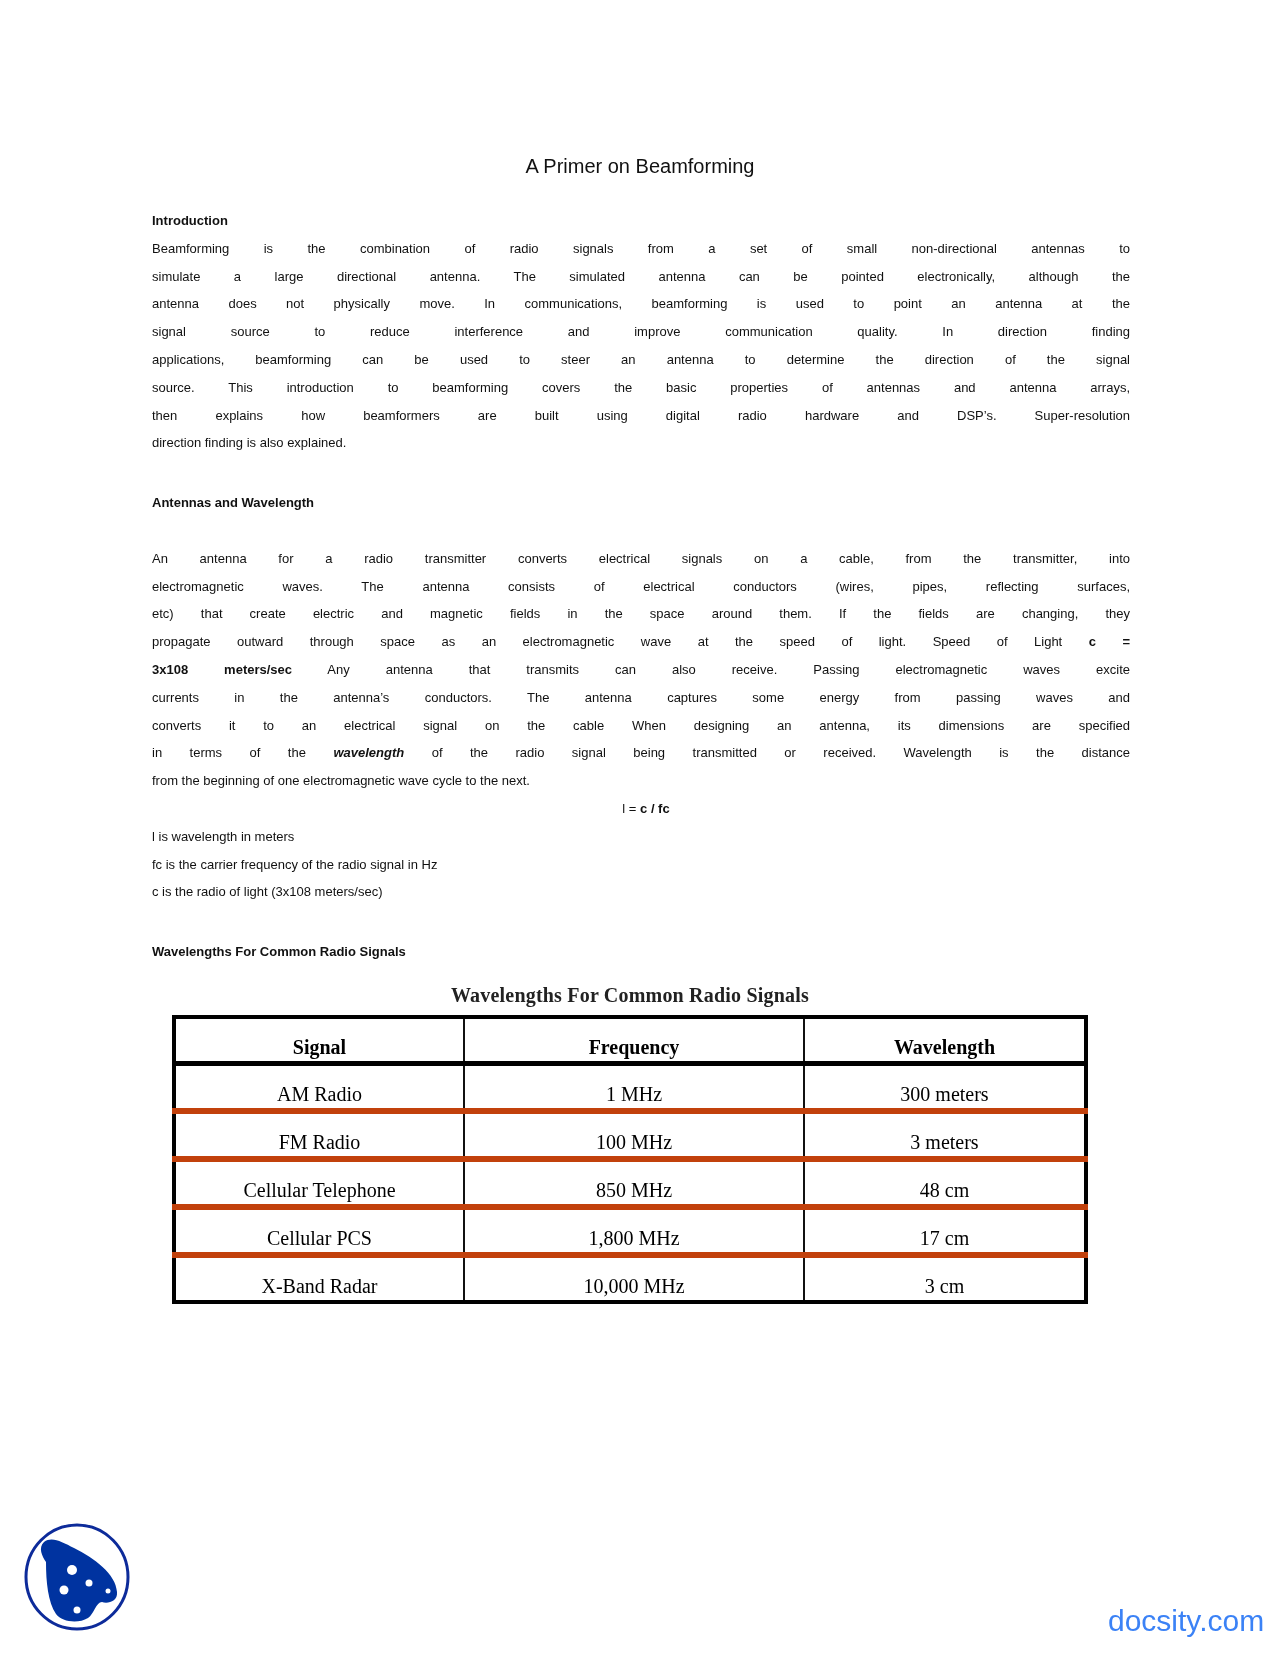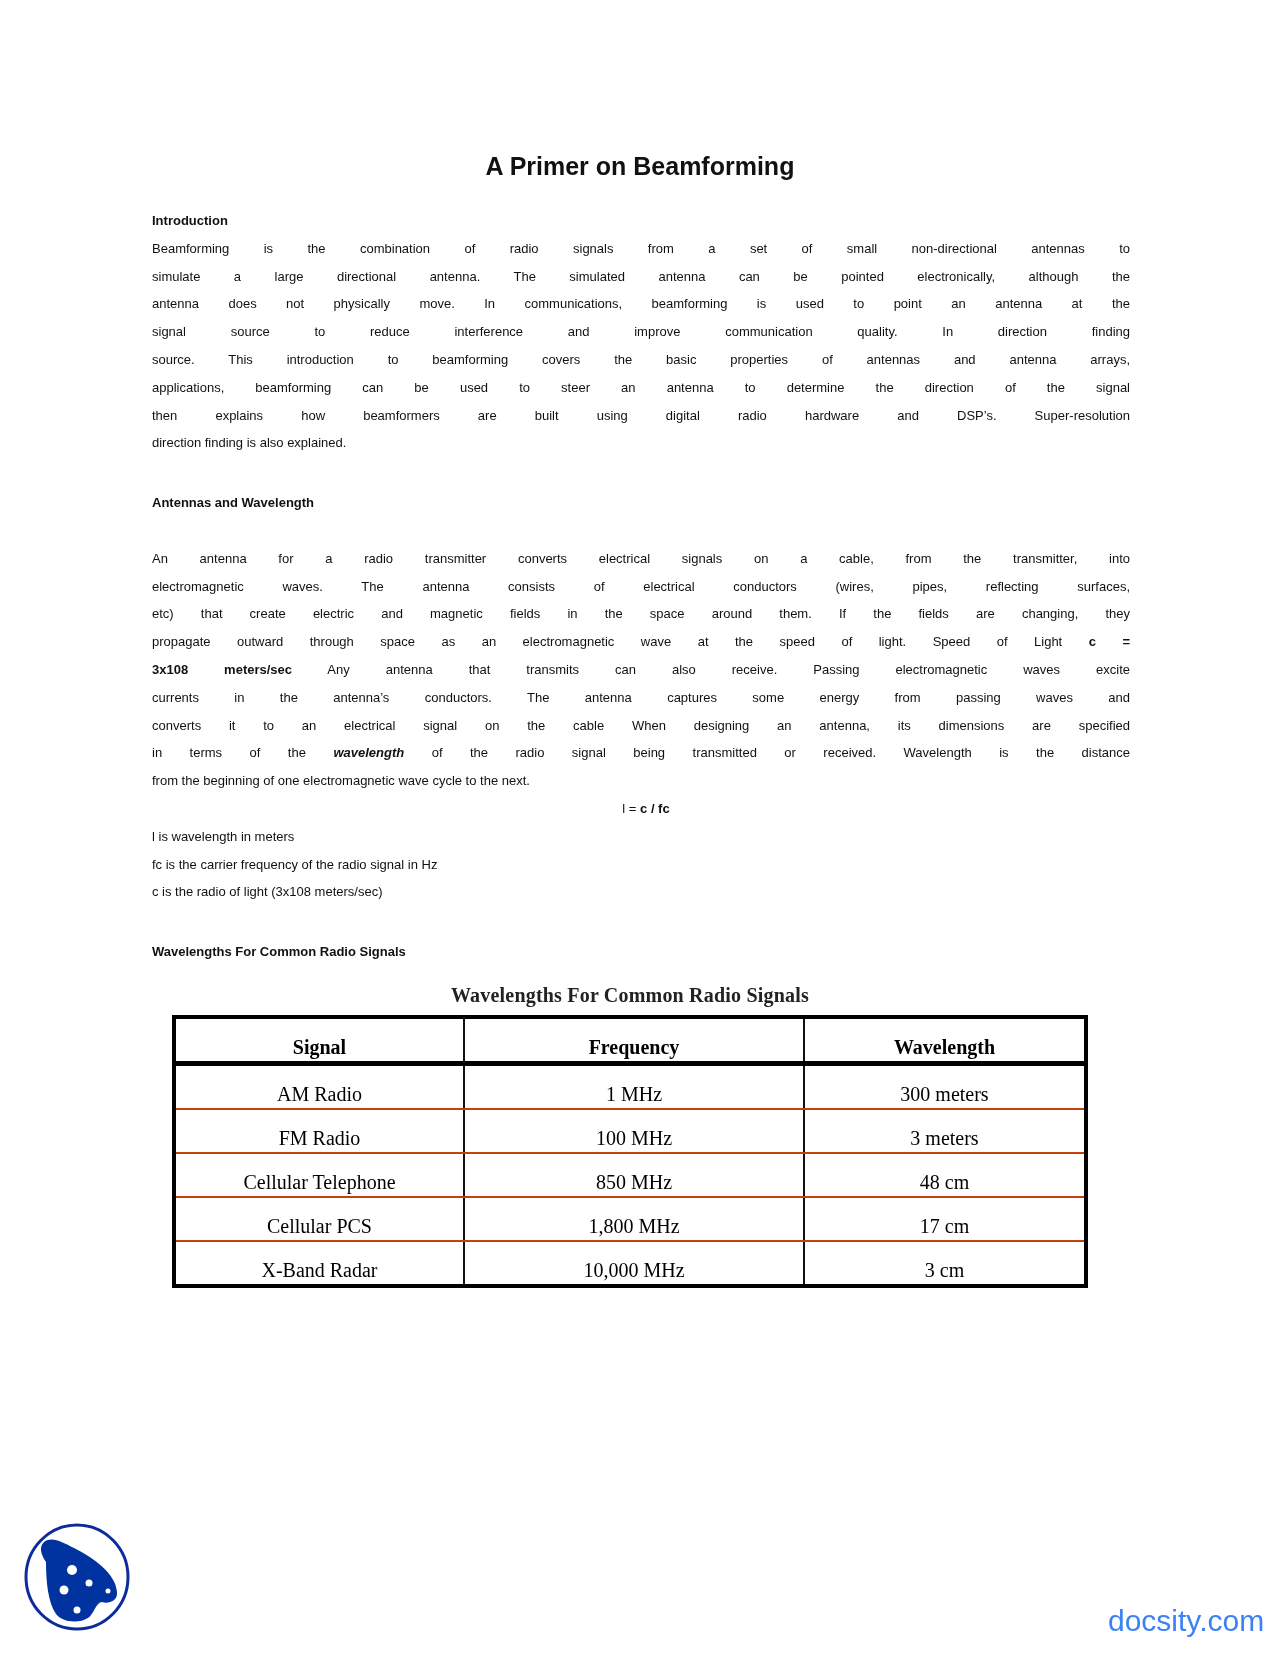--- a/index.html
+++ b/index.html
@@ -1,20 +1,20 @@
 <!DOCTYPE html>
 <html><head>
 <meta charset="utf-8">
 <style>
   html, body { margin: 0; padding: 0; background: #ffffff; }
   body { width: 1280px; height: 1656px; position: relative; overflow: hidden; color: #111; }
   .page { position: absolute; left: 0; top: 0; width: 1280px; height: 1656px; }
   .title {
     position: absolute; left: 0; width: 1280px; top: 152px; text-align: center;
-    font-family: "Liberation Sans", sans-serif; font-weight: bold; font-size: 25px; line-height: 28px;
+    font-family: "Liberation Sans", sans-serif; font-weight: normal; font-size: 20px; line-height: 28px;
   }
   .block {
     position: absolute; left: 152px; width: 978px;
     font-family: Liberation Sans, sans-serif; font-size: 13px; line-height: 27.8px; color: #111;
   }
   .heading { font-weight: bold; }
   .para { text-align: justify; text-align-last: left; }
   .formula { text-align: center; width: 978px; padding-left: 10px; box-sizing: border-box; font-weight: normal; }
   .formula b { font-weight: bold; }
   .line { display: block; }
@@ -24,21 +24,21 @@
   }
   table.signals {
     position: absolute; left: 172px; top: 1015px; width: 916px;
     border-collapse: collapse; font-family: "Liberation Serif", serif; font-size: 20px; color: #000000;
     border: 4px solid #000;
   }
   table.signals th, table.signals td {
     text-align: center; border-left: 2px solid #111; border-right: 2px solid #111; padding: 0;
   }
   table.signals th { height: 40px; font-weight: bold; border-bottom: 5px solid #000; vertical-align: bottom; padding-bottom: 2px; }
-  table.signals td { height: 40px; border-bottom: 2px solid #c2410c; vertical-align: bottom; padding-bottom: 2px; }
+  table.signals td { height: 40px; border-bottom: 6px solid #c2410c; vertical-align: bottom; padding-bottom: 2px; }
   table.signals tr:last-child td { border-bottom: none; }
   .col1 { width: 287px; }
   .col2 { width: 338px; }
   .logo { position: absolute; left: 22px; top: 1522px; width: 110px; height: 110px; }
   .brand {
     position: absolute; left: 1108px; top: 1604px; font-family: "Liberation Sans", sans-serif;
     font-size: 30px; color: #3b82f6; letter-spacing: 0px;
   }
 </style>
 </head>
@@ -48,22 +48,22 @@
 
   <div class="title">A Primer on Beamforming</div>
 
   <div class="block" style="top:207px;">
     <div class="heading">Introduction</div>
     <div class="para">
       <span class="line" style="text-align:justify;text-align-last:justify;">Beamforming is the combination of radio signals from a set of small non-directional antennas to</span>
       <span class="line" style="text-align:justify;text-align-last:justify;">simulate a large directional antenna. The simulated antenna can be pointed electronically, although the</span>
       <span class="line" style="text-align:justify;text-align-last:justify;">antenna does not physically move. In communications, beamforming is used to point an antenna at the</span>
       <span class="line" style="text-align:justify;text-align-last:justify;">signal source to reduce interference and improve communication quality. In direction finding</span>
+      <span class="line" style="text-align:justify;text-align-last:justify;">applications, beamforming can be used to steer an antenna to determine the direction of the signal</span>
       <span class="line" style="text-align:justify;text-align-last:justify;">source. This introduction to beamforming covers the basic properties of  antennas and antenna arrays,</span>
-      <span class="line" style="text-align:justify;text-align-last:justify;">applications, beamforming can be used to steer an antenna to determine the direction of the signal</span>
       <span class="line" style="text-align:justify;text-align-last:justify;">then explains how beamformers are built using digital radio hardware and DSP’s. Super-resolution</span>
       <span class="line">direction finding is also explained.</span>
     </div>
   </div>
 
   <div class="block" style="top:489px;">
     <div class="heading">Antennas and Wavelength</div>
     <div class="para">
       <span class="line" style="text-align:justify;text-align-last:justify;margin-top:28px;">An antenna for a radio transmitter converts electrical signals on a cable, from the transmitter, into</span>
       <span class="line" style="text-align:justify;text-align-last:justify;">electromagnetic waves. The antenna consists of electrical conductors (wires, pipes, reflecting surfaces,</span>

